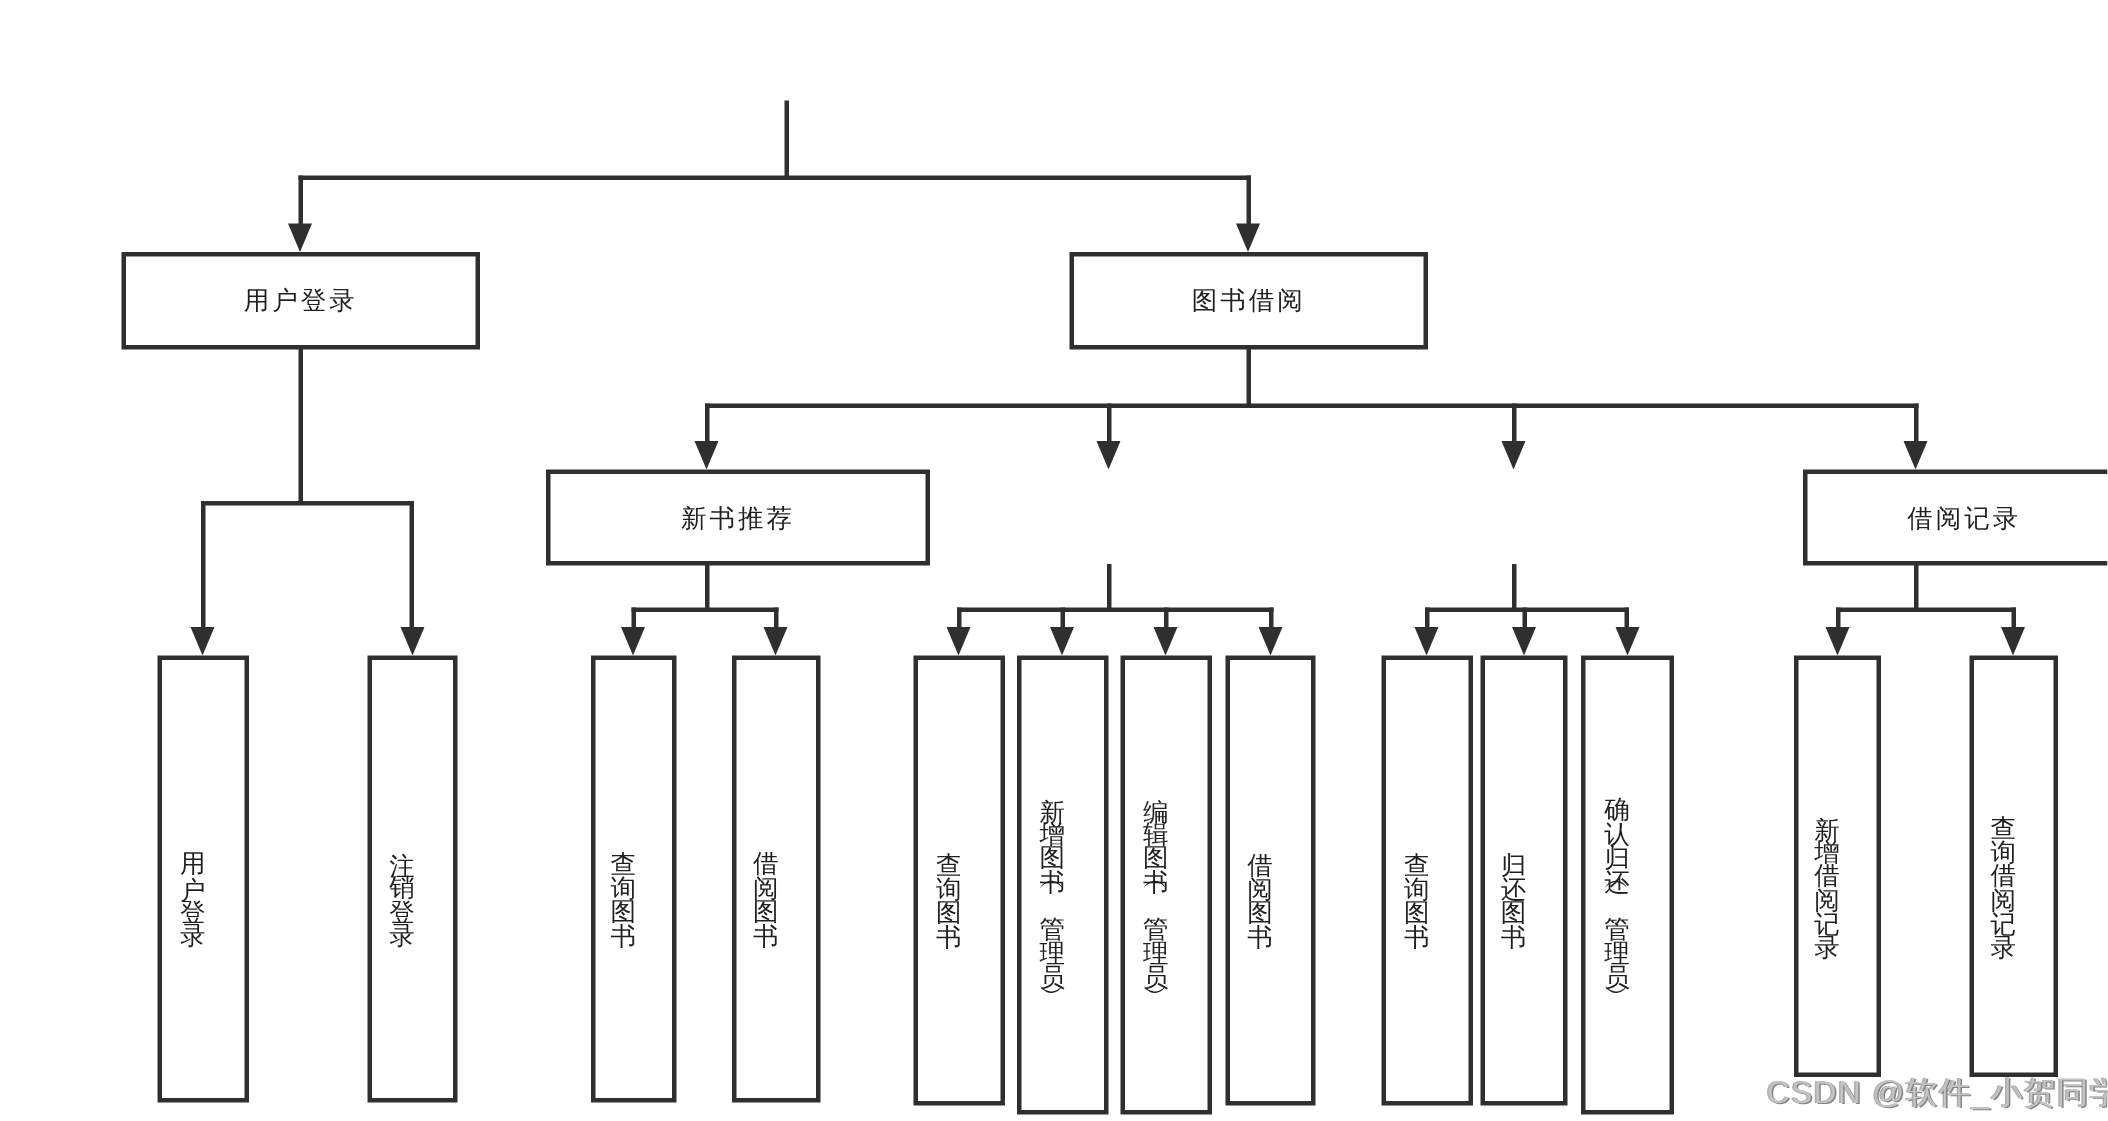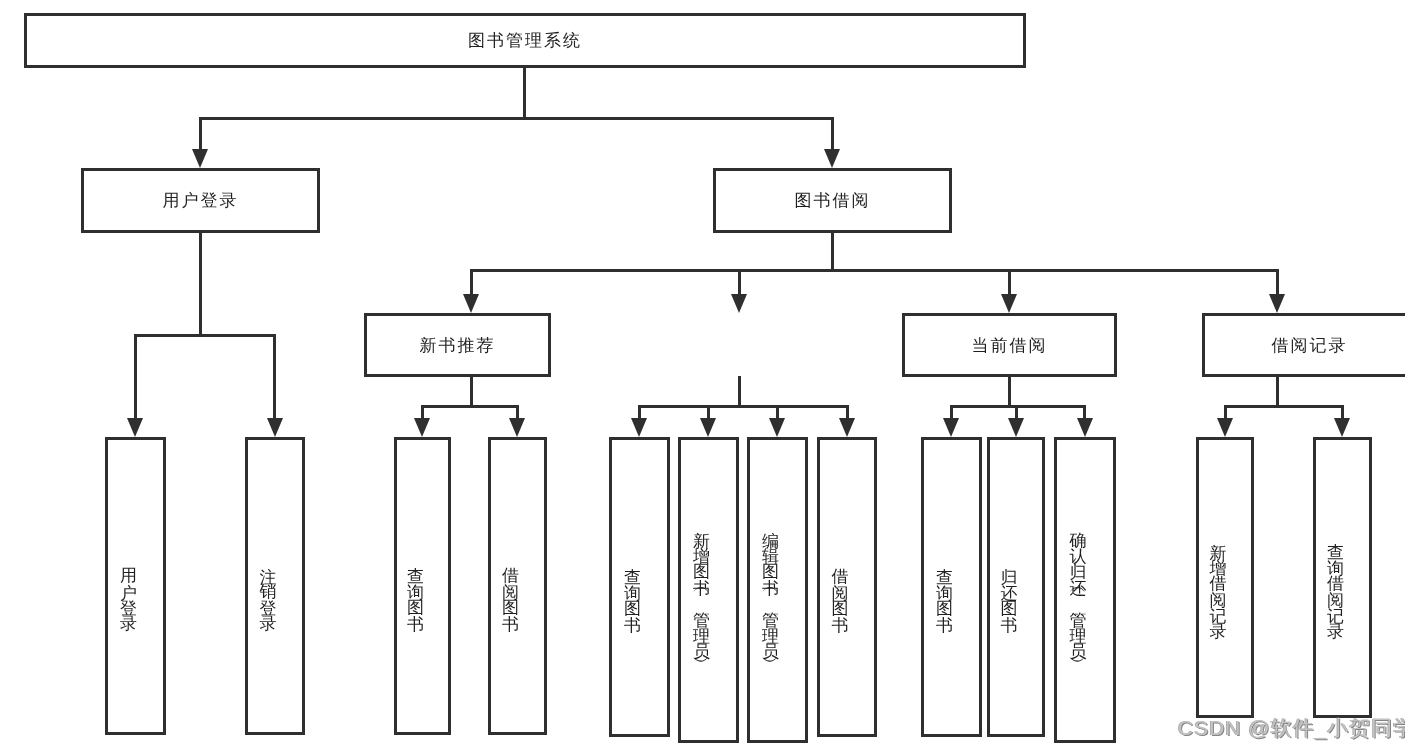--- a/index.html
+++ b/index.html
@@ -38,21 +38,20 @@
     font-size:21px;letter-spacing:1px;color:var(--wm);
     text-shadow:1px 1px 0 #858585, -1px 0 0 #aeaeae;
     white-space:nowrap;
   }
 </style>
 </head>
 <body>
 
 <div id="canvas">
 
-  <div class="box" style="left:24px;top:13px;width:1002px;height:55px;">图书管理系统</div>
 
   <i class="vl" style="left:523px;top:67px;height:52px;"></i>
   <i class="hl" style="left:199px;top:117px;width:635px;"></i>
   <i class="vl" style="left:199px;top:117px;height:34px;"></i>
   <i class="vl" style="left:831px;top:117px;height:34px;"></i>
   <i class="ar" style="left:192px;top:149px;"></i>
   <i class="ar" style="left:824px;top:149px;"></i>
 
   <div class="box" style="left:81px;top:168px;width:239px;height:65px;">用户登录</div>
   <div class="box" style="left:713px;top:168px;width:239px;height:65px;">图书借阅</div>
@@ -68,22 +67,21 @@
   <i class="hl" style="left:470px;top:269px;width:809px;"></i>
   <i class="vl" style="left:470px;top:269px;height:27px;"></i>
   <i class="vl" style="left:738px;top:269px;height:27px;"></i>
   <i class="vl" style="left:1008px;top:269px;height:27px;"></i>
   <i class="vl" style="left:1276px;top:269px;height:27px;"></i>
   <i class="ar" style="left:463px;top:294px;"></i>
   <i class="ar" style="left:731px;top:294px;"></i>
   <i class="ar" style="left:1001px;top:294px;"></i>
   <i class="ar" style="left:1269px;top:294px;"></i>
 
-  <div class="box" style="left:364px;top:313px;width:187px;height:64px;">新书推荐</div>
-  <div class="box" style="left:902px;top:313px;width:215px;height:64px;">当前借阅</div>
+  <div class="box" style="left:364px;top:313px;width:256px;height:64px;">新书推荐</div>
   <div class="box" style="left:1170px;top:313px;width:215px;height:64px;margin-left:32px;">借阅记录</div>
 
   <i class="vl" style="left:470px;top:376px;height:31px;"></i>
   <i class="hl" style="left:421px;top:405px;width:98px;"></i>
   <i class="vl" style="left:421px;top:405px;height:15px;"></i>
   <i class="vl" style="left:516px;top:405px;height:15px;"></i>
   <i class="ar" style="left:414px;top:418px;"></i>
   <i class="ar" style="left:509px;top:418px;"></i>
 
   <i class="vl" style="left:738px;top:376px;height:31px;"></i>

